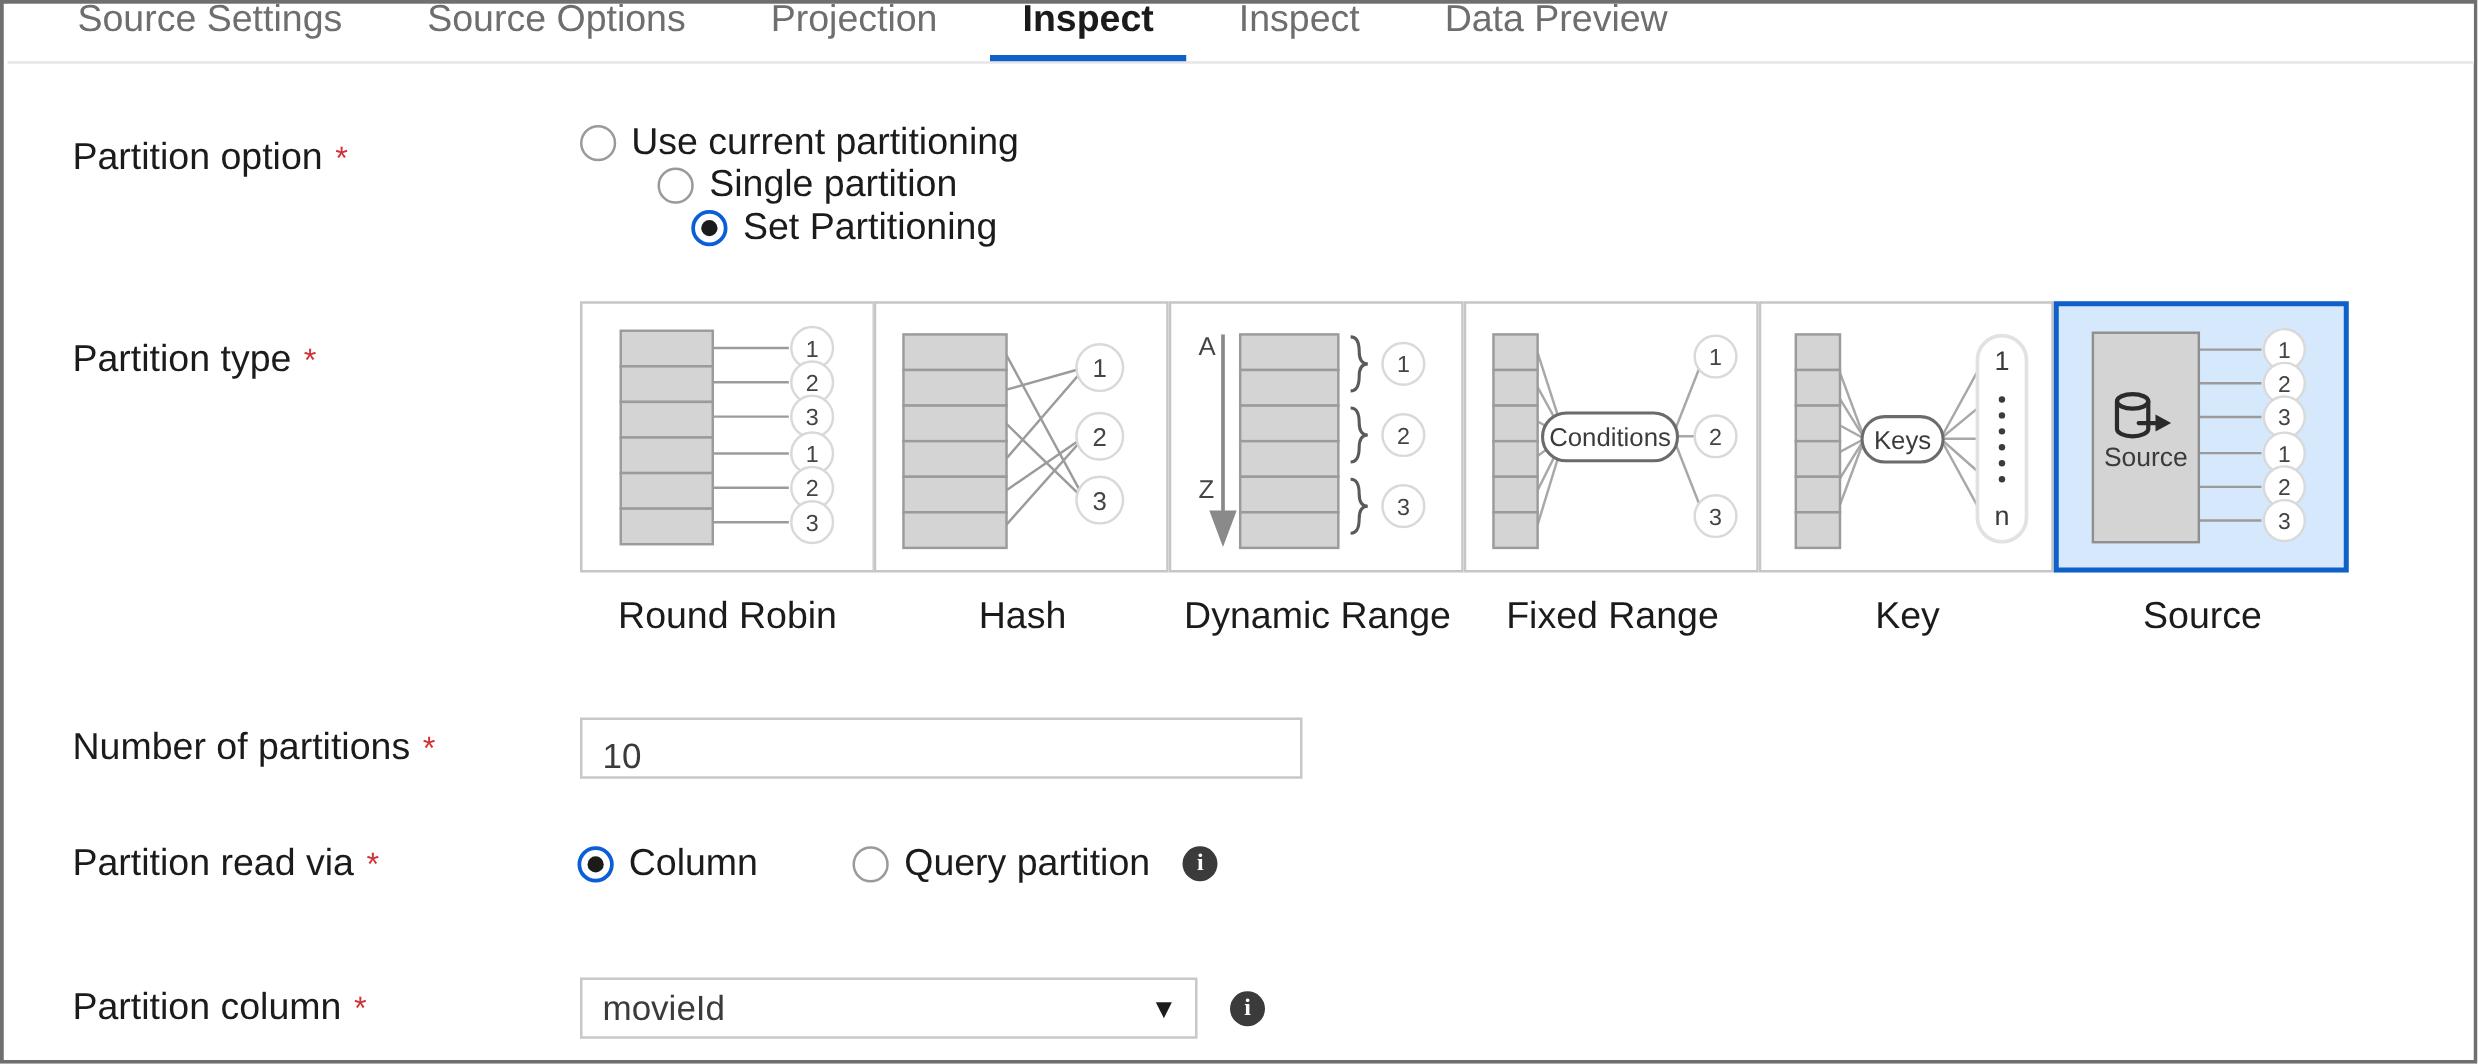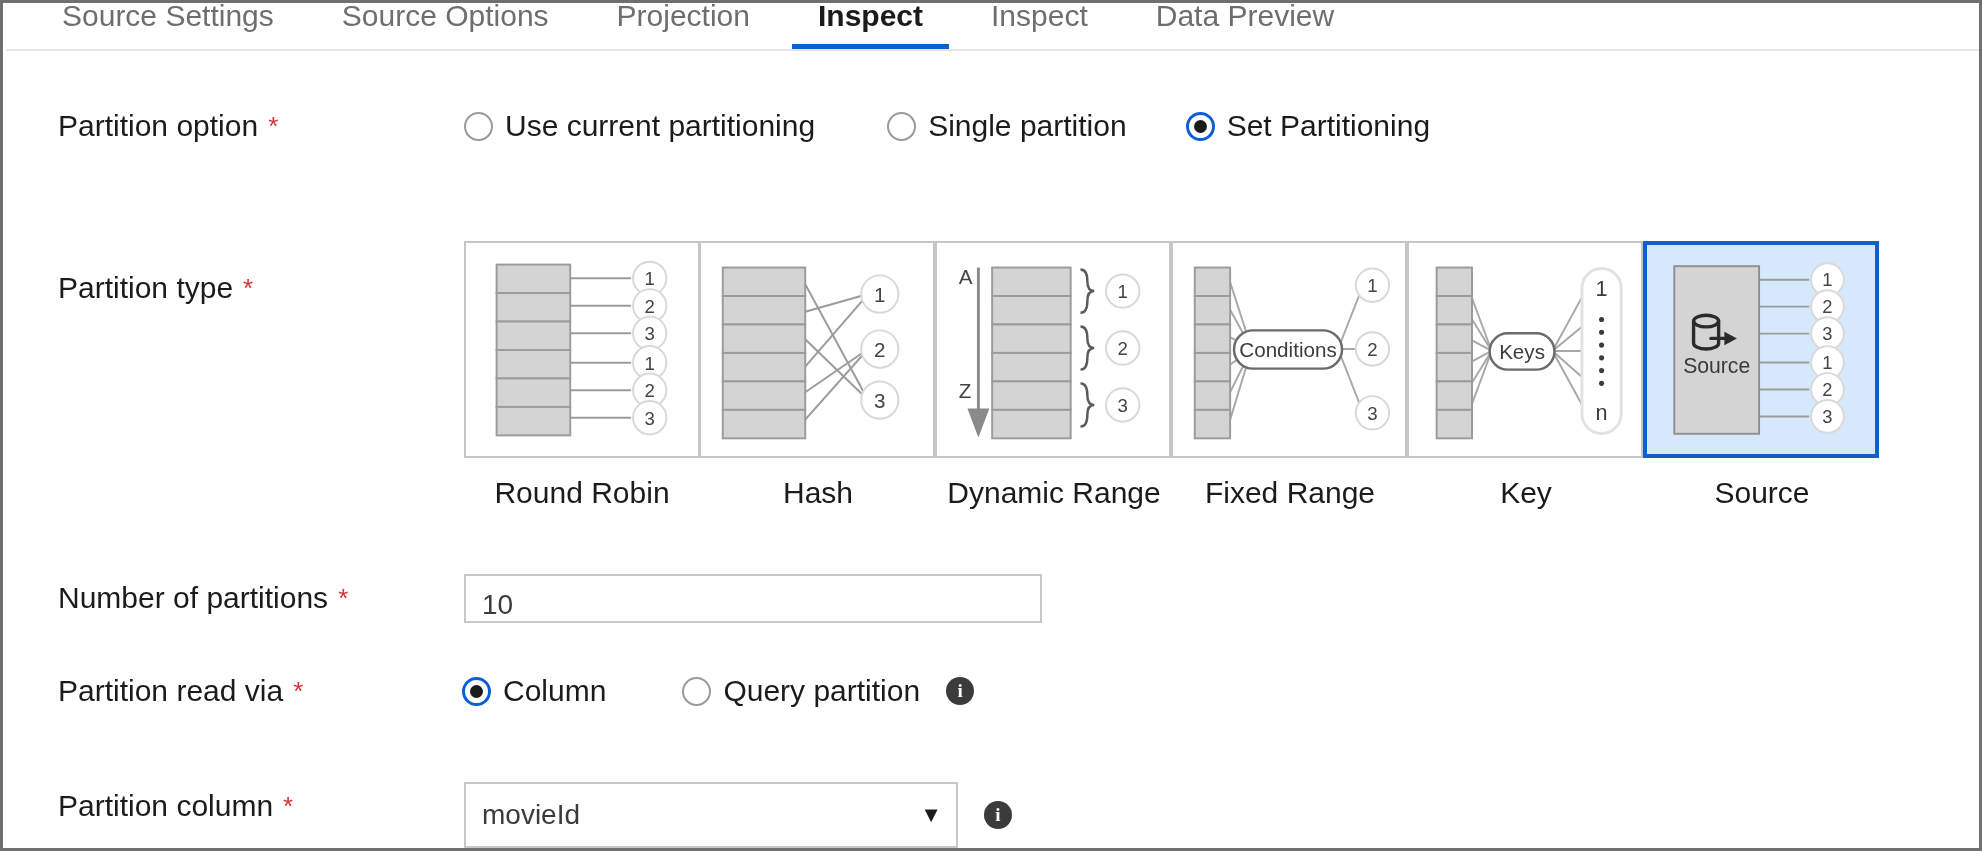--- a/index.html
+++ b/index.html
@@ -110,21 +110,21 @@
     display: flex;
     align-items: flex-end;
     padding: 0 16px;
     font-size: 28px;
     color: #3b3b3b;
   }
 
   
   .dropdown {
     width: 494px;
-    height: 66px;
+    height: 49px;
     border: 2px solid #c8c8c8;
     background: #fff;
     display: flex;
     align-items: center;
     padding: 0 14px 0 16px;
     font-size: 28px;
     color: #3b3b3b;
     cursor: pointer;
   }
   .dropdown .dd-value { flex: 1; }
@@ -211,21 +211,21 @@
   </div>
 
   <div class="form">
 
     <div class="row" style="left:52px; top:38px;">
       <div class="label">
         <span>Partition option</span><span class="req">*</span>
       </div>
     </div>
 
-    <div class="row radio-group" style="left:458px; top:38px;">
+    <div class="row radio-group" style="left:458px; top:26px;flex-direction:column;">
       <div class="radio-opt" style="margin-right:72px;">
         <span class="radio"></span>
         <span class="radio-label">Use current partitioning</span>
       </div>
       <div class="radio-opt" style="margin-right:59px;">
         <span class="radio"></span>
         <span class="radio-label">Single partition</span>
       </div>
       <div class="radio-opt">
         <span class="radio checked"></span>

